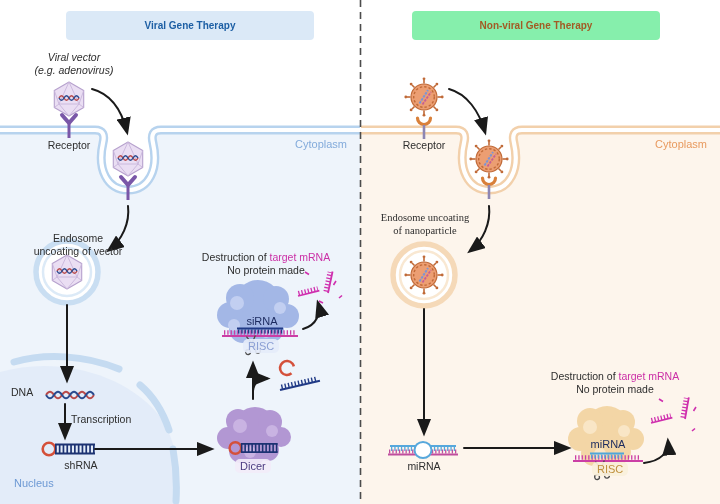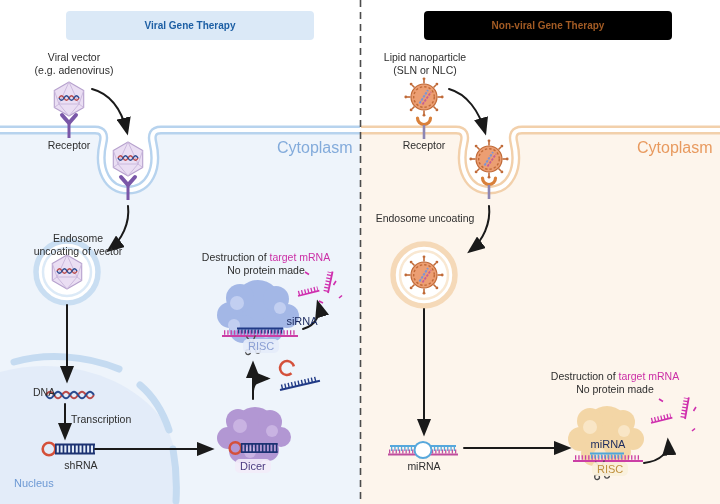--- a/index.html
+++ b/index.html
@@ -6,22 +6,22 @@
   .canvas{position:relative;width:720px;height:504px;overflow:hidden;background:#fff;
           font-family:"Liberation Sans",sans-serif;}
   .canvas svg{position:absolute;left:0;top:0;}
   .lbl{position:absolute;font-size:10.5px;color:#2e2e2e;line-height:1.22;text-align:center;}
   .lbl span{display:block;}
   .inlinebits span{display:inline;}
   .panel-title{position:absolute;top:11px;width:248px;height:29px;border-radius:4px;
                display:flex;align-items:center;justify-content:center;
                font-size:10px;font-weight:bold;}
   .title-left{left:66px;background:#dbe9f7;color:#1d5fa4;}
-  .title-right{left:424px;background:#000000;color:#a25b24;}
-  .cyto{font-size:16px;}
+  .title-right{left:412px;background:#86efac;color:#a25b24;}
+  .cyto{font-size:11px;}
   .cyto-l{color:#83abdb;}
   .cyto-r{color:#e89a5f;}
   .nucleus-lbl{color:#6d99d4;font-size:11px;text-align:right;}
   .pill{position:absolute;font-size:11px;line-height:1.1;padding:1px 5px;border-radius:5px;margin-top:40px;}
   .pill-risc-l{background:rgba(229,236,250,.92);color:#8b9fd4;}
   .pill-dicer{background:rgba(242,236,249,.92);color:#4b3a80;text-align:right;}
   .pill-risc-r{background:rgba(250,240,219,.92);color:#c0913e;}
   .rna-word{color:#1b2a5e;font-size:11px;}
   .magenta{color:#cb2fa6;text-align:right;}
 </style>
@@ -258,50 +258,47 @@
     <path d="M489,206 C491,223 483,241 470,251" marker-end="url(#ah)"></path>
     <path d="M424,309 L424,433" marker-end="url(#ah)"></path>
     <path d="M464,448 L568,448" marker-end="url(#ah)"></path>
     <path d="M644,463 C661,461 669,452 668,441" marker-end="url(#ah)"></path>
   </g>
 </svg>
 
 <div class="panel-title title-left">Viral Gene Therapy</div>
 <div class="panel-title title-right">Non-viral Gene Therapy</div>
 
-<div class="lbl" style="left:16px;top:51px;width:116px;">
+<div class="lbl" style="left:16px;top:51px;width:116px;font-style:italic;">
   <span>Viral vector</span>
       <span>(e.g. adenovirus)</span>
 </div>
 <div class="lbl" style="left:32px;top:139px;width:74px;">Receptor</div>
 <div class="lbl cyto cyto-l" style="left:277px;top:138px;width:70px;text-align:right;">Cytoplasm</div>
 <div class="lbl" style="left:12px;top:212px;width:132px;margin-top:20px;">
   <span>Endosome</span>
       <span>uncoating of vector</span>
 </div>
-<div class="lbl" style="left:33px;top:386px;">DNA</div>
+<div class="lbl" style="left:11px;top:386px;">DNA</div>
 <div class="lbl" style="left:71px;top:413px;">Transcription</div>
 <div class="lbl" style="left:56px;top:459px;width:50px;">shRNA</div>
 <div class="lbl nucleus-lbl" style="left:14px;top:477px;">Nucleus</div>
 <div class="pill pill-dicer" style="left:235px;top:419px;">Dicer</div>
 <div class="pill pill-risc-l" style="left:243px;top:299px;">RISC</div>
-<div class="lbl rna-word" style="left:239px;top:315px;width:46px;margin-left:40px;">siRNA</div>
+<div class="lbl rna-word" style="left:239px;top:315px;width:46px;">siRNA</div>
 <div class="lbl inlinebits" style="left:191px;top:251px;width:150px;">
   <span>Destruction of </span><span class="magenta">target mRNA</span>
   <span style="display:block;">No protein made</span>
 </div>
 
-<div class="lbl" style="left:366px;top:51px;width:118px;">
-  <span>Lipid nanoparticle</span>
-      <span>(SLN or NLC)</span>
-</div>
 <div class="lbl" style="left:387px;top:139px;width:74px;">Receptor</div>
 <div class="lbl cyto cyto-r" style="left:637px;top:138px;width:70px;text-align:right;">Cytoplasm</div>
-<div class="lbl" style="left:362px;top:212px;width:126px;">
+<div class="lbl" style="left:362px;top:212px;width:126px;font-family:Liberation Serif, serif;">
   <span>Endosome uncoating</span>
+      <span>of nanoparticle</span>
 </div>
 <div class="lbl" style="left:397px;top:460px;width:54px;">miRNA</div>
 <div class="pill pill-risc-r" style="left:592px;top:422px;">RISC</div>
 <div class="lbl rna-word" style="left:588px;top:438px;width:40px;">miRNA</div>
 <div class="lbl inlinebits" style="left:540px;top:370px;width:150px;">
   <span>Destruction of </span><span class="magenta">target mRNA</span>
   <span style="display:block;">No protein made</span>
 </div>
 
 </div>

